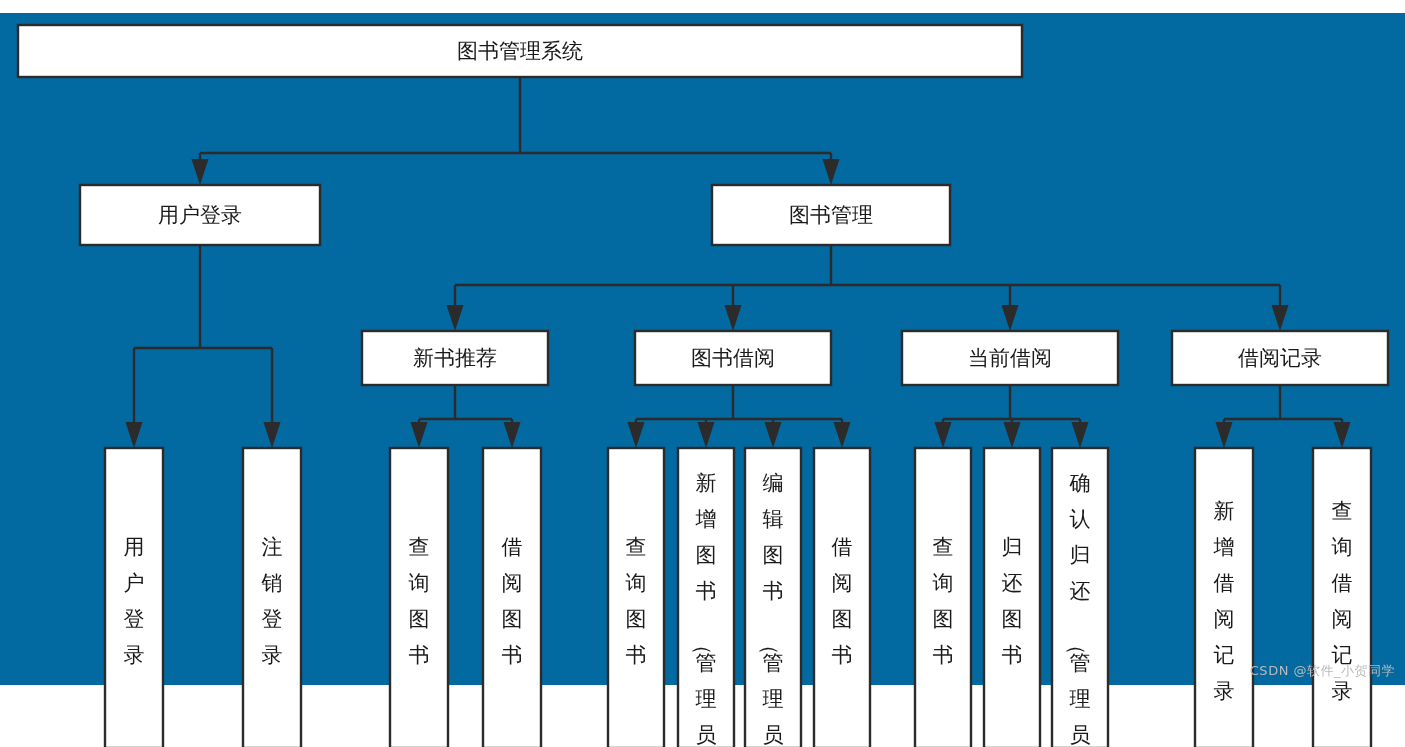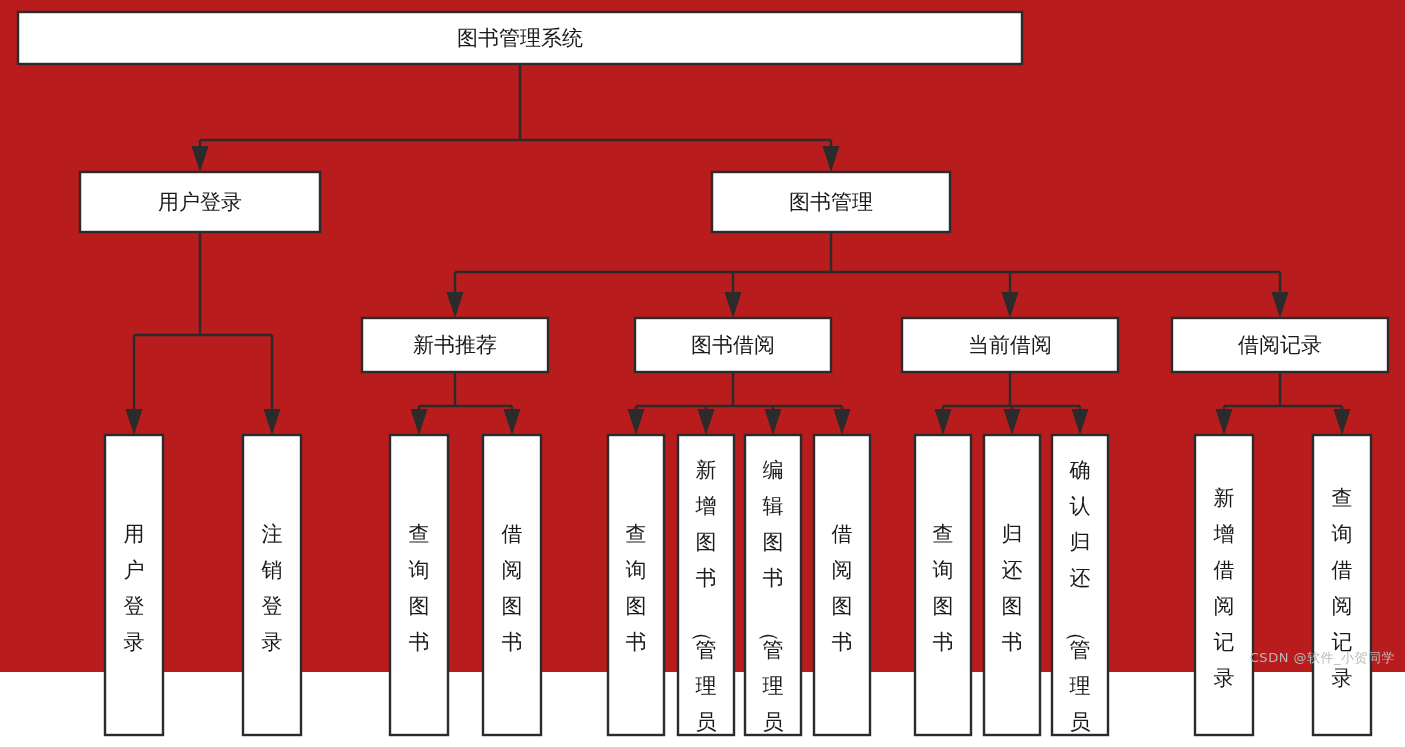--- a/index.html
+++ b/index.html
@@ -11,21 +11,22 @@
   body {
     font-family: "DejaVu Sans", "Liberation Sans", sans-serif;
     width: 1405px;
     height: 747px;
     overflow: hidden;
   }
   #diagram-root {
     position: relative;
     width: 1405px;
     height: 672px;
-    background: #b91c1c;
+    background: #0369a1;
+    margin-top: 13px;
   }
   svg#tree-svg {
     position: absolute;
     left: 0;
     top: 0;
     width: 1405px;
     height: 747px;
     display: block;
   }
   .node-box {

